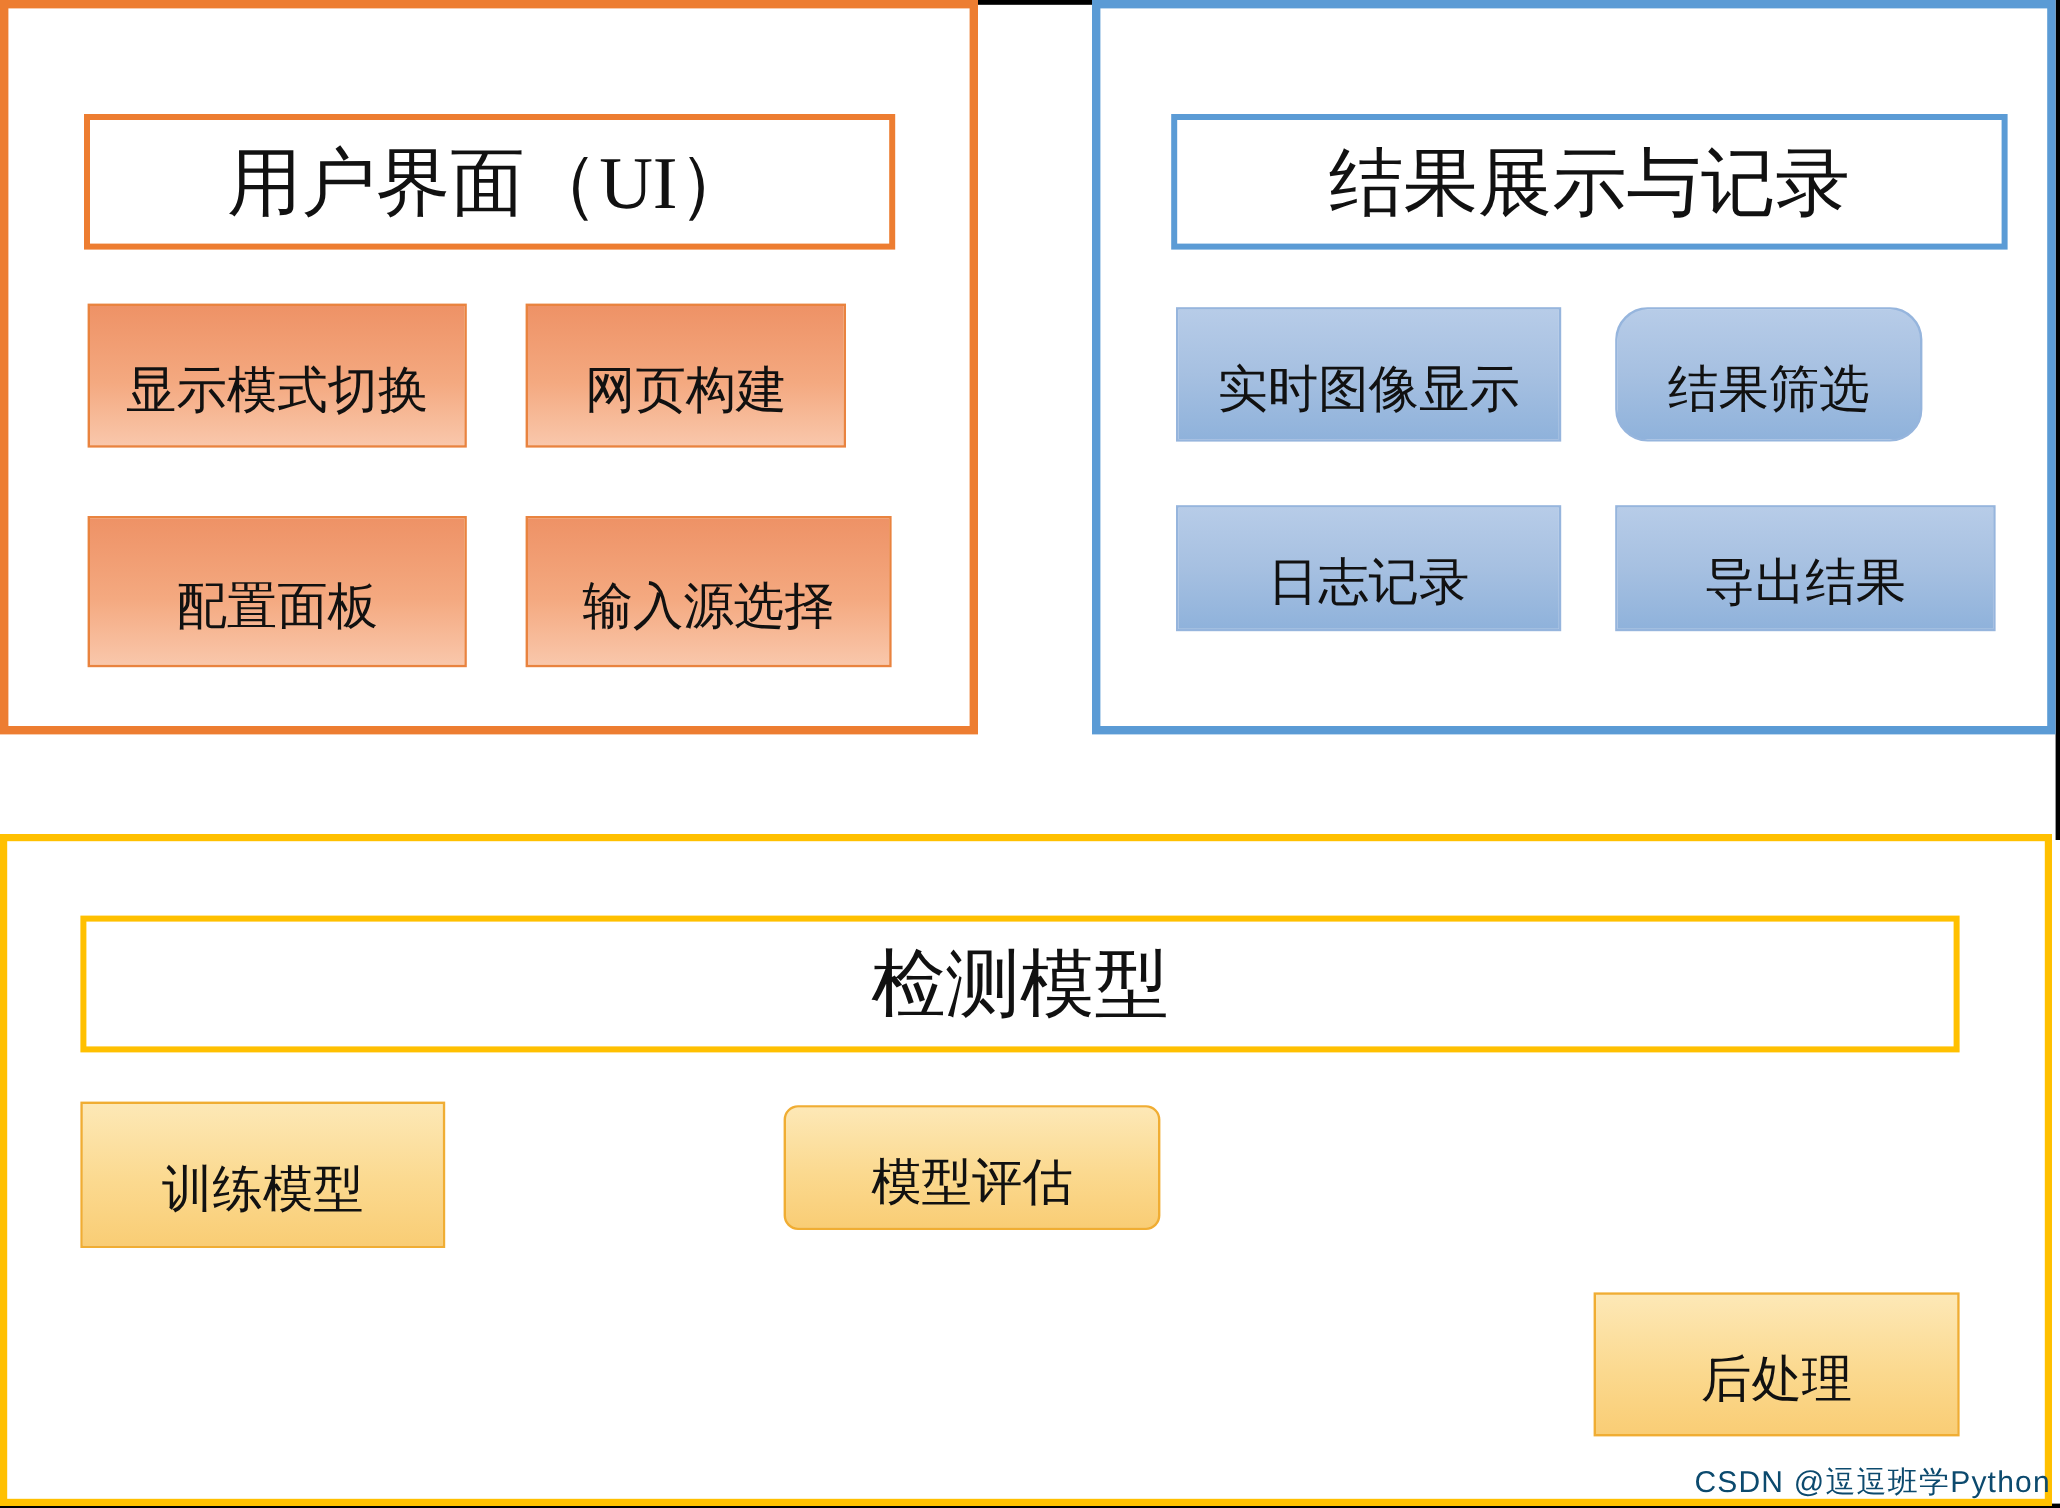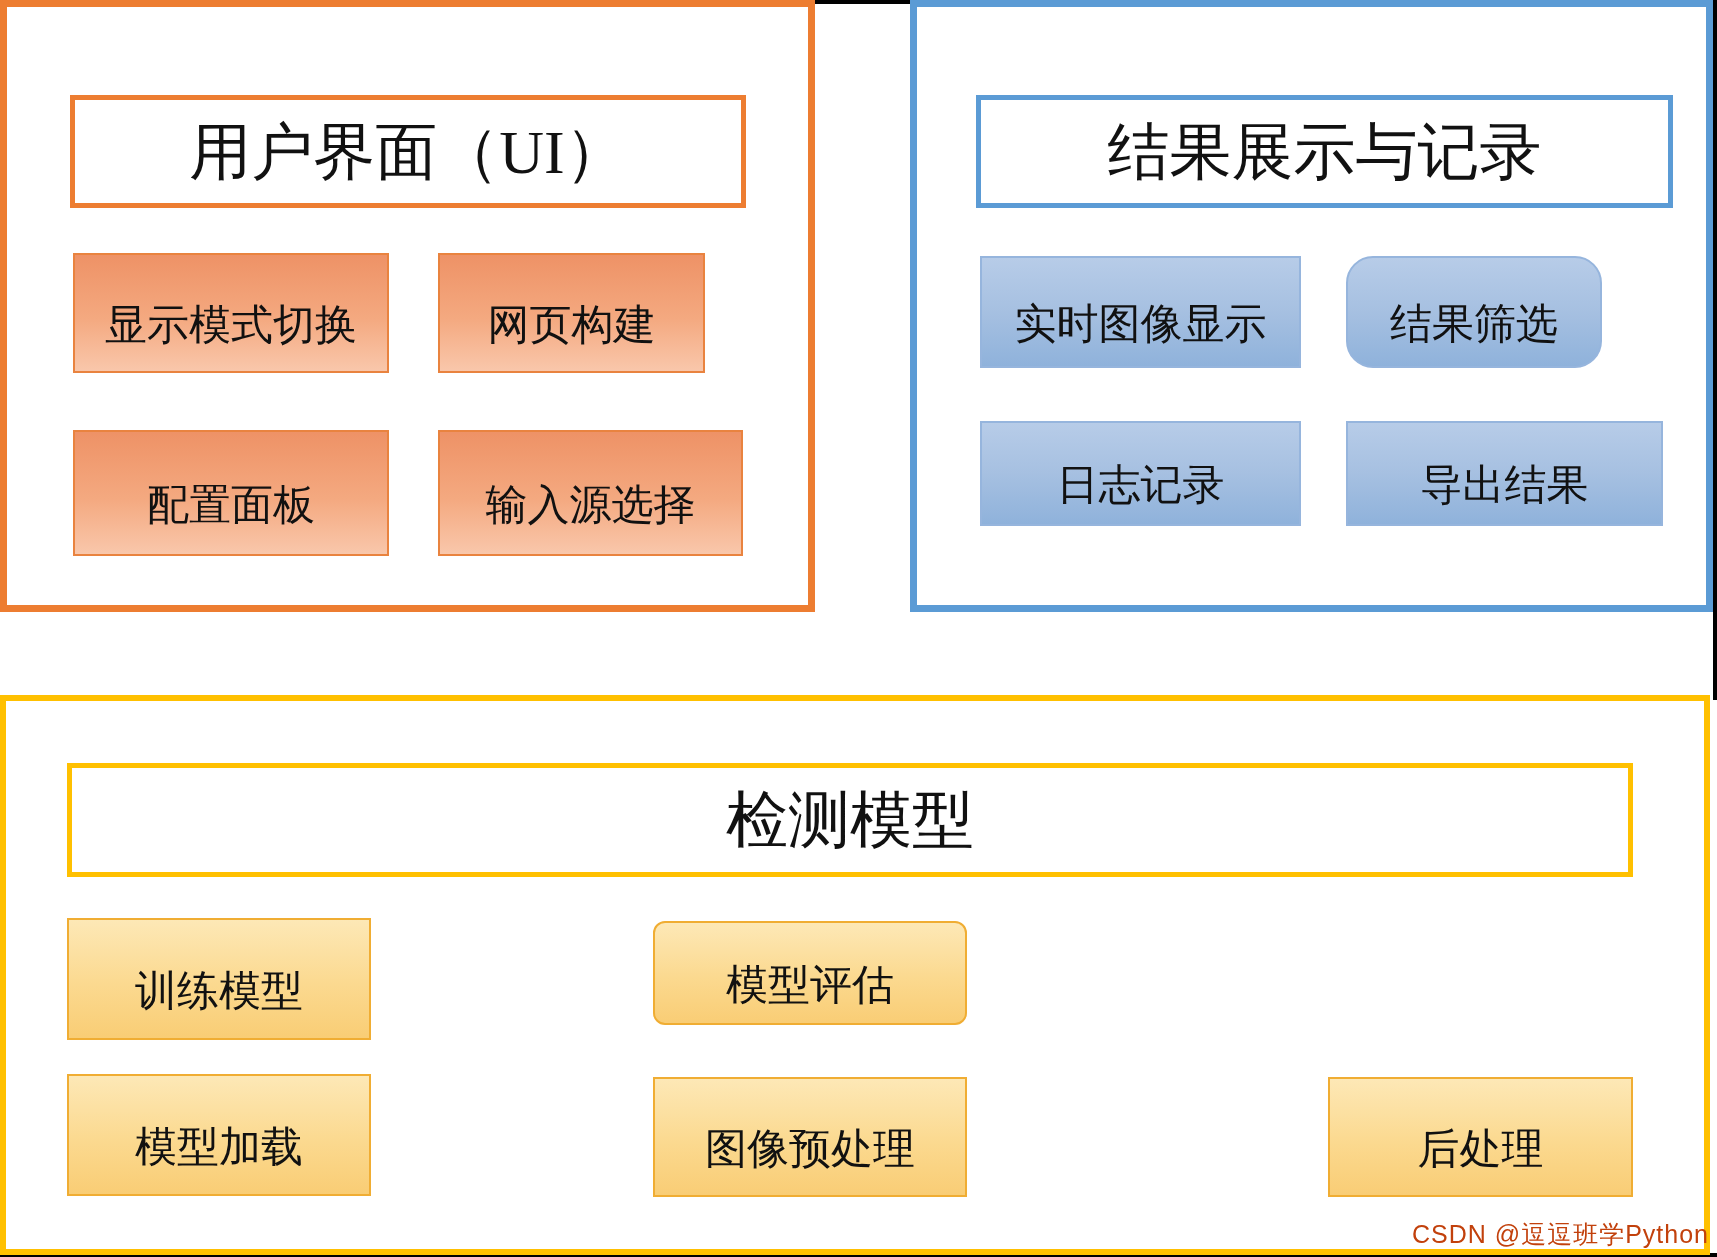--- a/index.html
+++ b/index.html
@@ -51,21 +51,21 @@
   .bx.c1{left:61px;top:217px;width:304px;height:122px;}
   .bx.c2{left:647px;top:220px;width:314px;height:104px;border-radius:12px;}
   .bx.c3{left:1322px;top:216px;width:305px;height:120px;}
   .bx.c4{left:61px;top:373px;width:304px;height:122px;}
   .bx.c5{left:647px;top:376px;width:314px;height:120px;}
   .bx.c6{left:1322px;top:376px;width:305px;height:120px;}
 
   .watermark{
     position:absolute;top:1218px;right:8px;
     font-family:"Liberation Sans","DejaVu Sans",sans-serif;
-    font-size:25px;color:#c2410c;letter-spacing:1px;white-space:nowrap;
+    font-size:25px;color:#0c4a6e;letter-spacing:1px;white-space:nowrap;
   }
 </style>
 </head>
 <body>
 
 <div class="canvas">
 
   <div class="edge edge-top"></div>
   <div class="edge edge-right"></div>
   <div class="edge edge-bottom"></div>
@@ -83,20 +83,18 @@
     <div class="bx b b1">实时图像显示</div>
     <div class="bx b b2">结果筛选</div>
     <div class="bx b b3">日志记录</div>
     <div class="bx b b4">导出结果</div>
   </section>
 
   <section class="ctr y">
     <div class="ttl y">检测模型</div>
     <div class="bx y c1">训练模型</div>
     <div class="bx y c2">模型评估</div>
-    <div class="bx y c4">模型加载</div>
-    <div class="bx y c5">图像预处理</div>
     <div class="bx y c6">后处理</div>
   </section>
 
   <div class="watermark">CSDN @逗逗班学Python</div>
 
 </div>
 
 </body></html>

